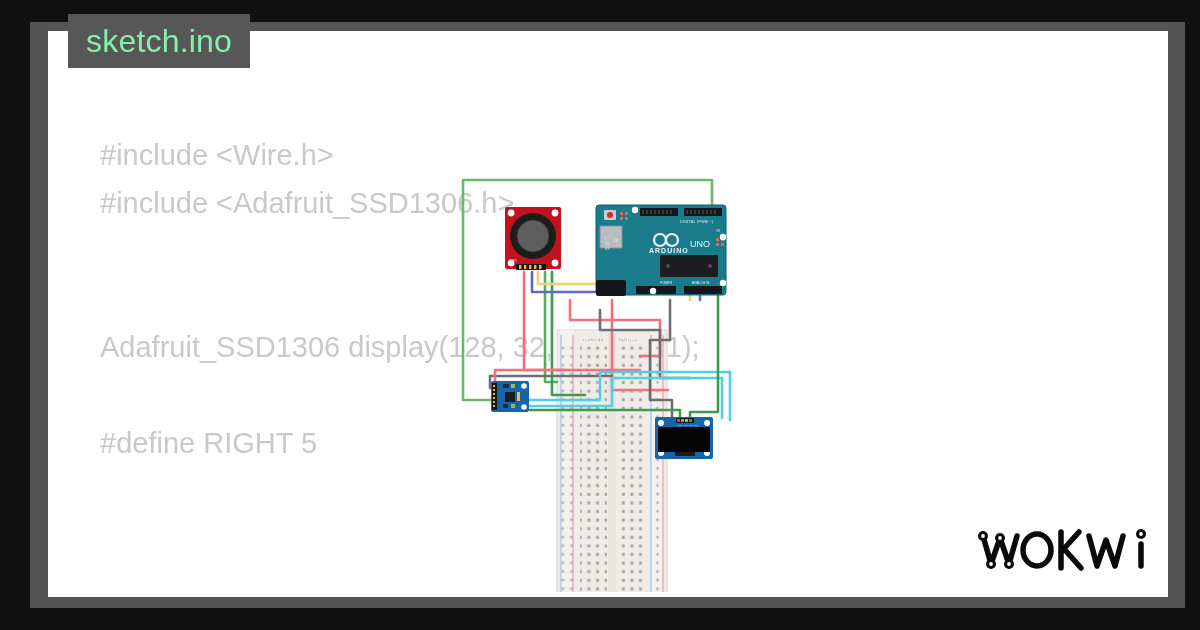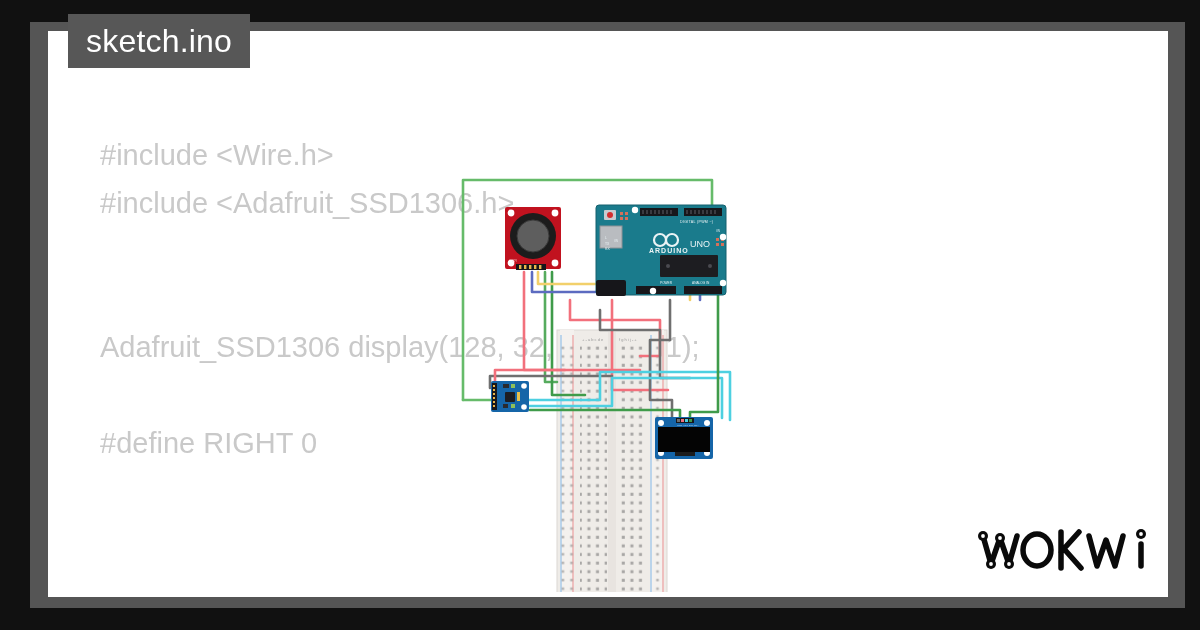--- a/index.html
+++ b/index.html
@@ -25,21 +25,21 @@
     overflow:hidden;
   }
 
   
   #tab {
     position:absolute;
     left:68px; top:14px;
     height:54px;
     padding:0 18px;
     background:#575757;
-    color:#ffffff;
+    color:#86efac;
     font-size:32px;
     line-height:54px;
     letter-spacing:.2px;
     white-space:nowrap;
     z-index:40;
   }
 
   
   #code {
     position:absolute;
@@ -74,21 +74,21 @@
 <div id="frame">
   <div id="canvas">
 
     <div id="code">
       <div class="cline">#include &lt;Wire.h&gt;</div>
       <div class="cline">#include &lt;Adafruit_SSD1306.h&gt;</div>
       <div class="cline blank"></div>
       <div class="cline blank"></div>
       <div class="cline">Adafruit_SSD1306 display(128, 32, &amp;Wire, -1);</div>
       <div class="cline blank"></div>
-      <div class="cline">#define RIGHT 0</div>
+      <div class="cline">#define RIGHT 5</div>
 
     </div>
 
   </div>
 </div>
 
 <svg id="circuit" viewBox="0 0 1200 630">
   <defs>
     <clipPath id="canvasClip">
         <rect x="48" y="31" width="1120" height="561"></rect>

